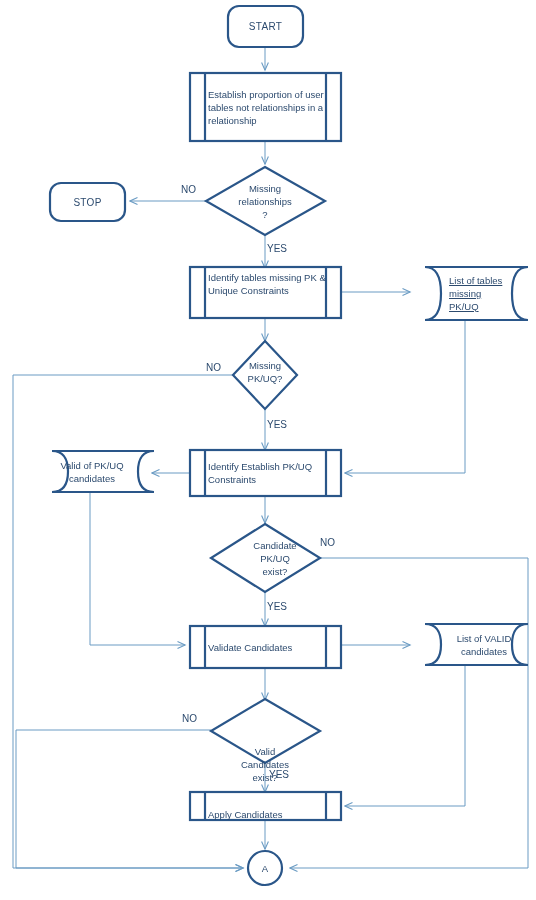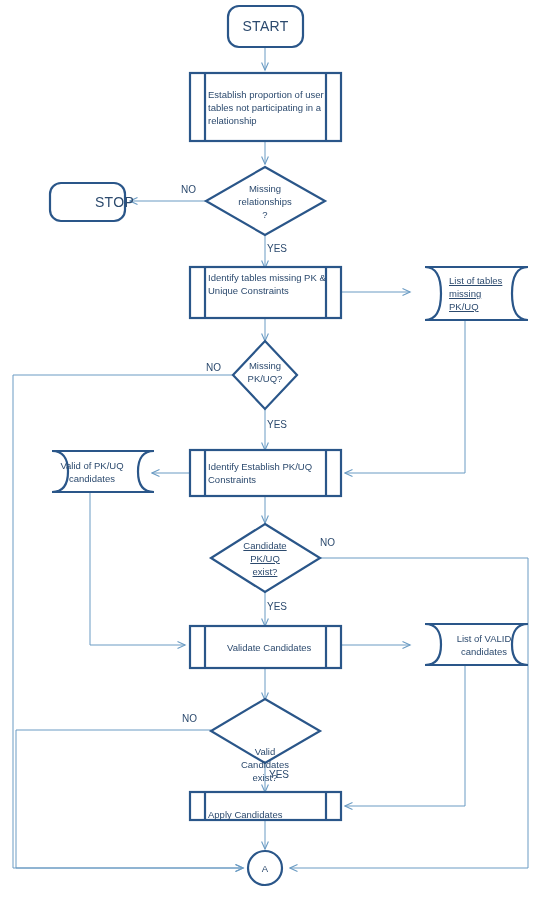--- a/index.html
+++ b/index.html
@@ -41,21 +41,21 @@
   }
   .edge-label {
     position: absolute;
     color: #2c4a6e;
     font-family: "Liberation Sans", sans-serif;
     font-size: 10px;
     line-height: 11px;
     white-space: nowrap;
   }
   .terminator-label {
-    font-size: 14px;
+    font-size: 10px;
     letter-spacing: 0.3px;
   }
 </style>
 </head>
 <body>
 
 <div id="canvas">
 
   <svg id="flow-svg" viewBox="0 0 536 900" xmlns="http://www.w3.org/2000/svg">
     <defs>
@@ -156,47 +156,47 @@
         <line x1="205" y1="792" x2="205" y2="820"></line>
         <line x1="326" y1="792" x2="326" y2="820"></line>
       </g>
 
       <circle cx="265" cy="868" r="17"></circle>
     </g>
   </svg>
 
   <div class="shape-text terminator-label" style="left:228px;top:6px;width:75px;height:41px;">START</div>
 
-  <div class="shape-text left-align" style="left:208px;top:76px;width:118px;height:62px;">Establish proportion of user tables not participating in a relationship</div>
+  <div class="shape-text left-align" style="left:208px;top:76px;width:118px;height:62px;">Establish proportion of user tables not relationships in a relationship</div>
 
   <div class="shape-text" style="left:216px;top:174px;width:98px;height:54px;">Missing
 relationships
 ?</div>
 
-  <div class="shape-text terminator-label" style="left:50px;top:183px;width:75px;height:38px;padding-left:27px;">STOP</div>
+  <div class="shape-text terminator-label" style="left:50px;top:183px;width:75px;height:38px;">STOP</div>
 
   <div class="shape-text left-align" style="left:208px;top:262px;width:118px;height:43px;">Identify tables missing PK &amp; Unique Constraints</div>
 
   <div class="shape-text left-align" style="left:449px;top:272px;width:70px;height:42px;text-decoration:underline;">List of tables
 missing
 PK/UQ</div>
 
   <div class="shape-text" style="left:226px;top:356px;width:78px;height:32px;">Missing
 PK/UQ?</div>
 
   <div class="shape-text left-align" style="left:208px;top:453px;width:118px;height:40px;">Identify Establish PK/UQ Constraints</div>
 
   <div class="shape-text" style="left:52px;top:455px;width:80px;height:34px;">Valid of PK/UQ
 candidates</div>
 
-  <div class="shape-text" style="left:226px;top:534px;width:78px;height:48px;text-decoration:underline;">Candidate
+  <div class="shape-text" style="left:236px;top:534px;width:78px;height:48px;">Candidate
 PK/UQ
 exist?</div>
 
-  <div class="shape-text left-align" style="left:208px;top:628px;width:118px;height:38px;padding-left:19px;">Validate Candidates</div>
+  <div class="shape-text left-align" style="left:208px;top:628px;width:118px;height:38px;">Validate Candidates</div>
 
   <div class="shape-text" style="left:444px;top:628px;width:80px;height:34px;">List of VALID
 candidates</div>
 
   <div class="shape-text" style="left:226px;top:740px;width:78px;height:48px;">Valid
 Candidates
 exist?</div>
 
   <div class="shape-text left-align" style="left:208px;top:794px;width:118px;height:40px;">Apply Candidates</div>
 

